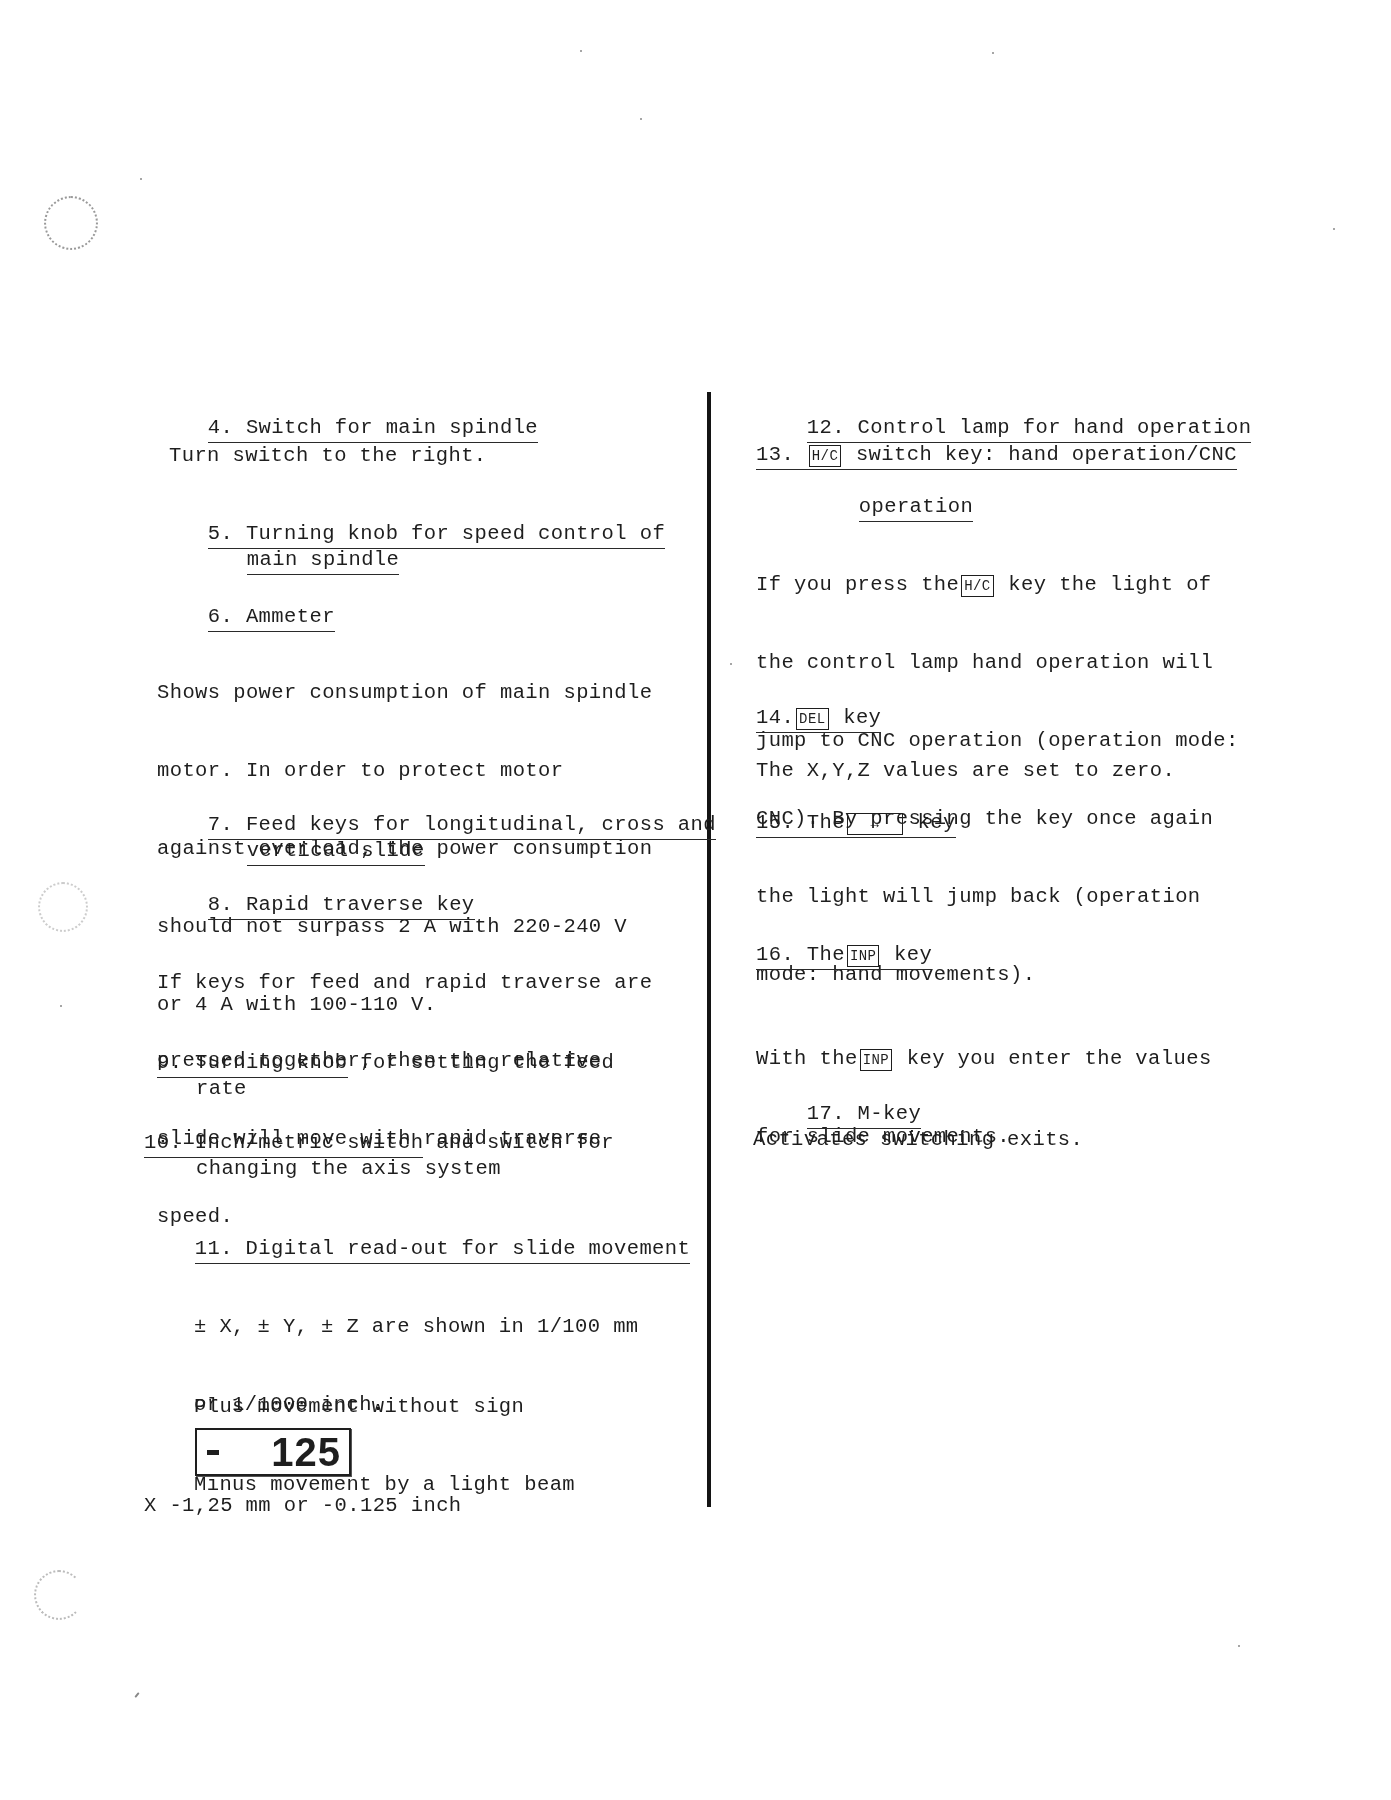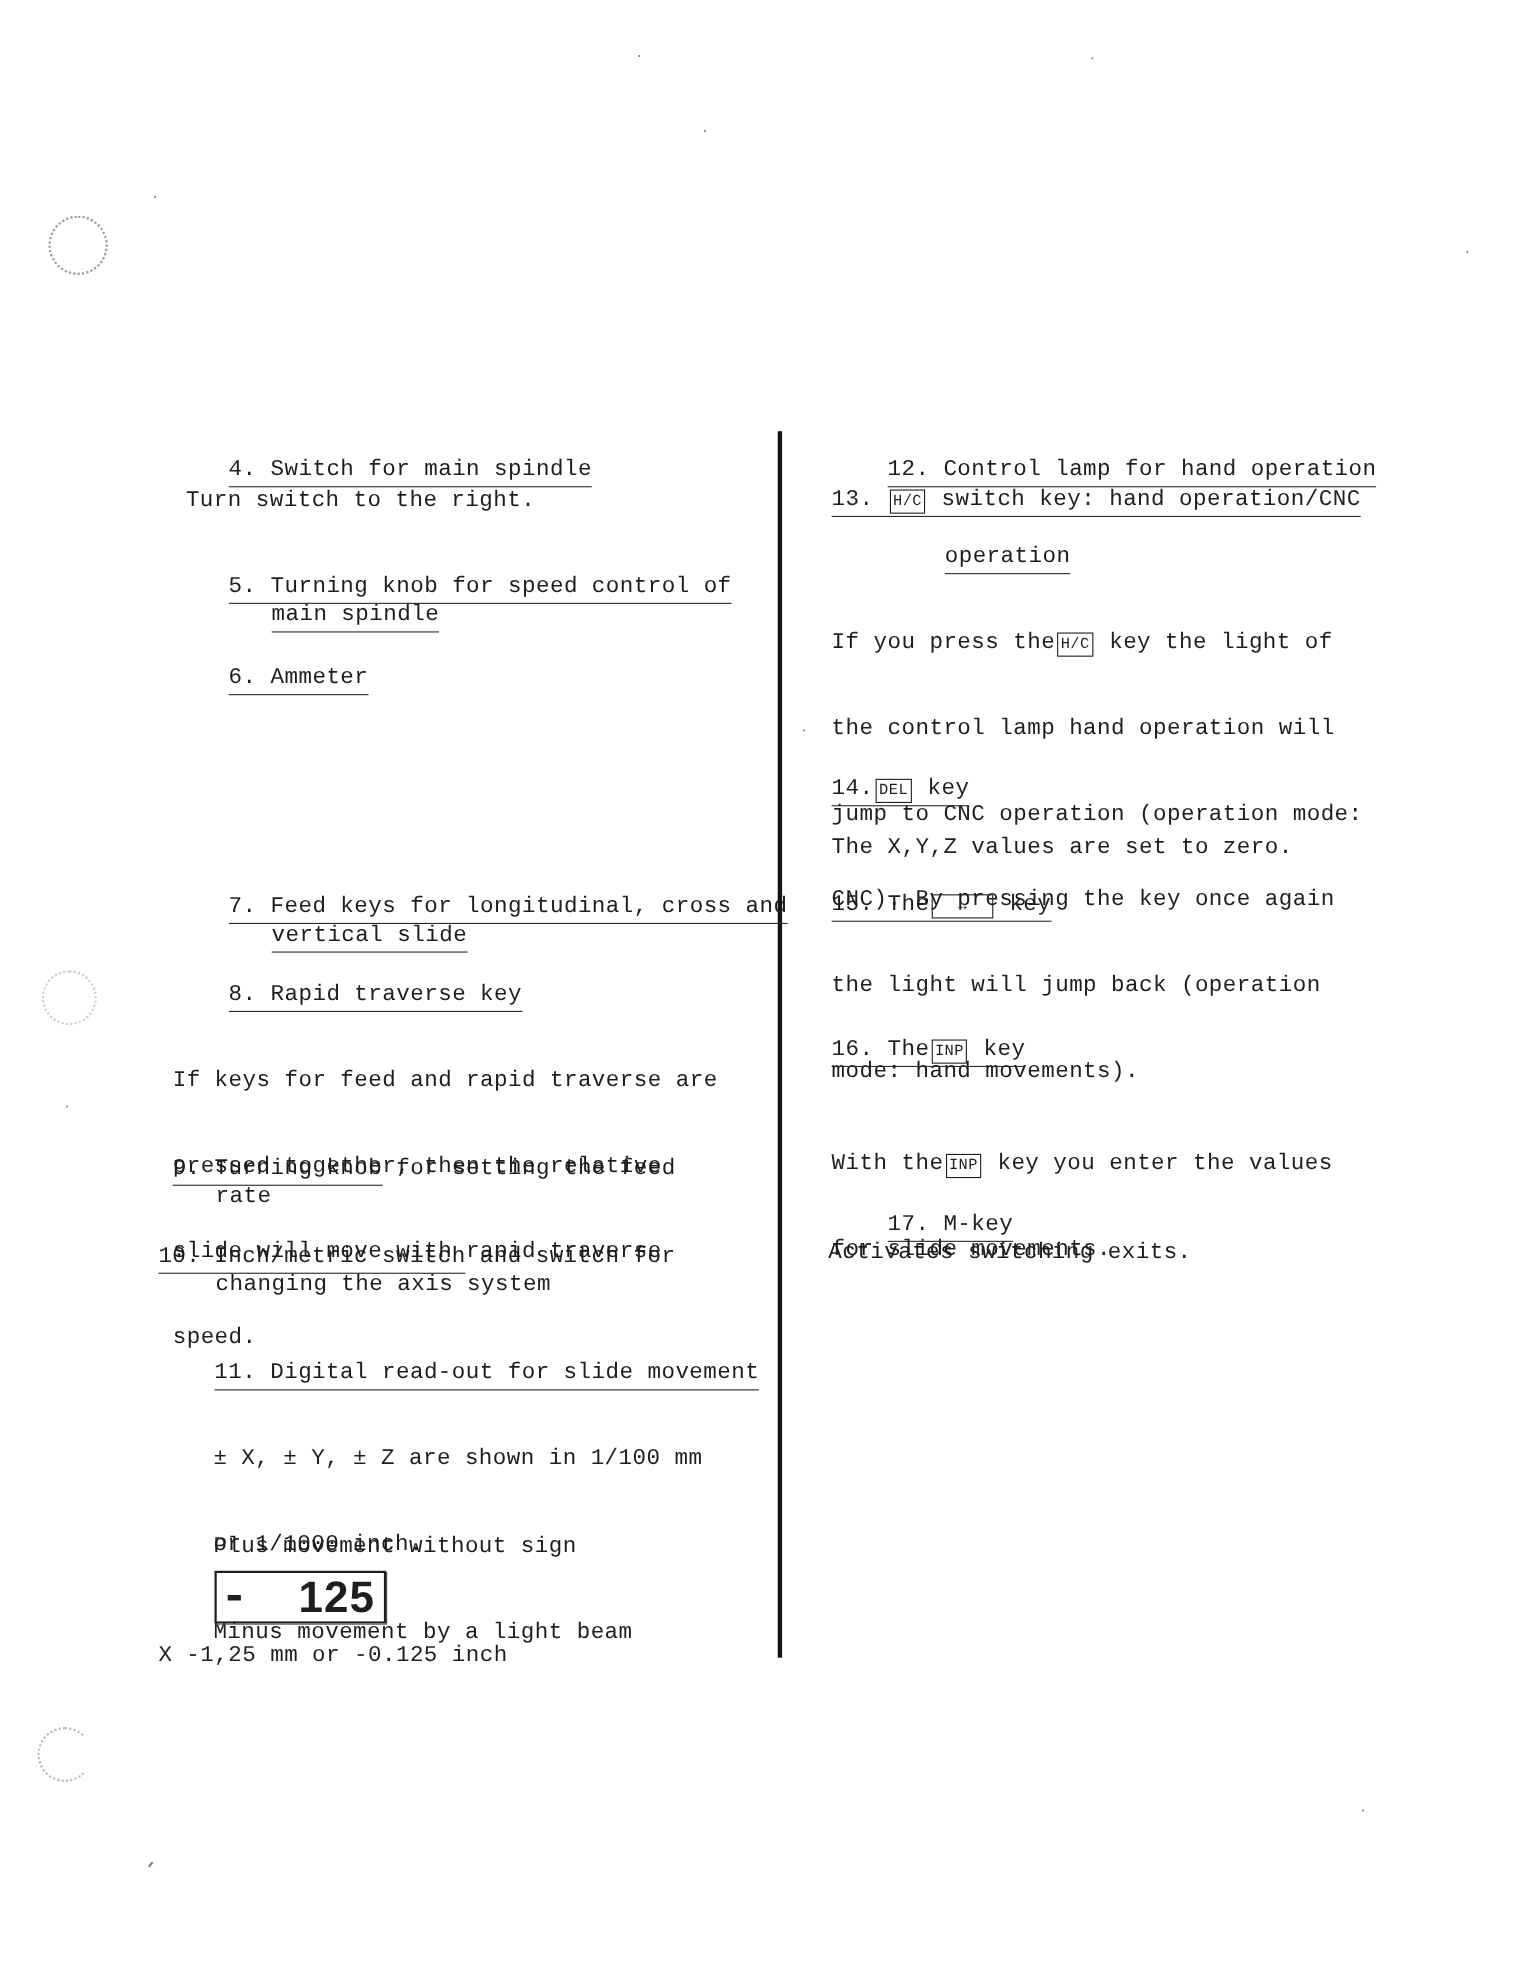--- a/index.html
+++ b/index.html
@@ -65,20 +65,27 @@
 
   <div class="blk" style="left:157px;top:495px;">
     <span class="head">5. Turning knob for speed control of</span>
   </div>
   <div class="blk" style="left:196px;top:521px;">
     <span class="head">main spindle</span>
   </div>
 
   <div class="blk" style="left:157px;top:578px;">
     <span class="head">6. Ammeter</span>
+  </div>
+  <div class="blk" style="left:157px;top:628px;">
+    <span class="cont">Shows power consumption of main spindle</span>
+    <span class="cont">motor. In order to protect motor</span>
+    <span class="cont">against overload, the power consumption</span>
+    <span class="cont">should not surpass 2 A with 220-240 V</span>
+    <span class="cont">or 4 A with 100-110 V.</span>
   </div>
 
   <div class="blk" style="left:157px;top:786px;">
     <span class="head">7. Feed keys for longitudinal, cross and</span>
   </div>
   <div class="blk" style="left:196px;top:812px;">
     <span class="head">vertical slide</span>
   </div>
 
   <div class="blk" style="left:157px;top:866px;">

